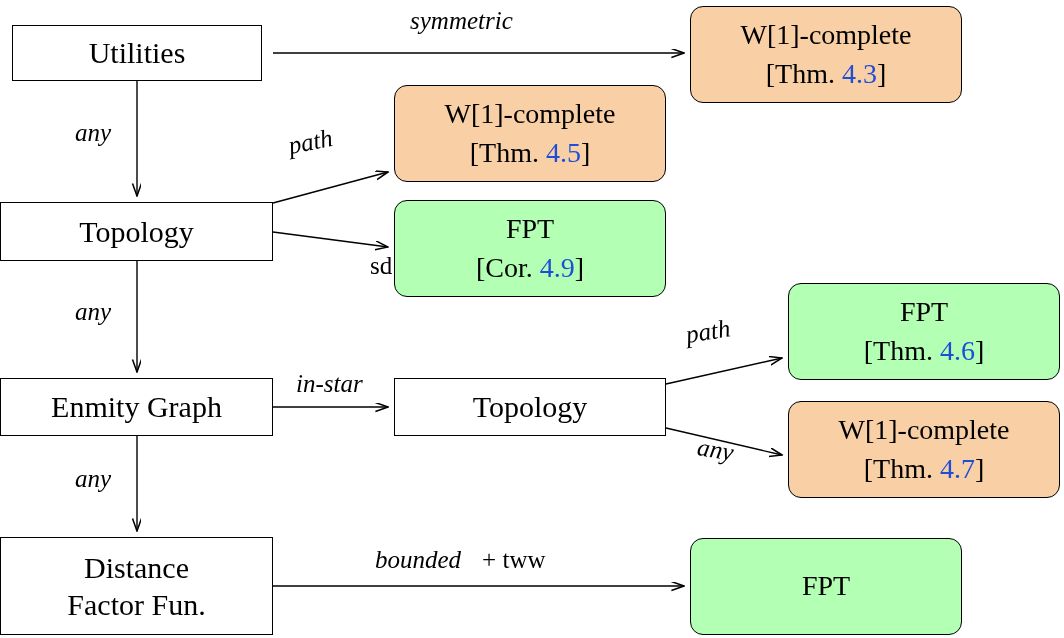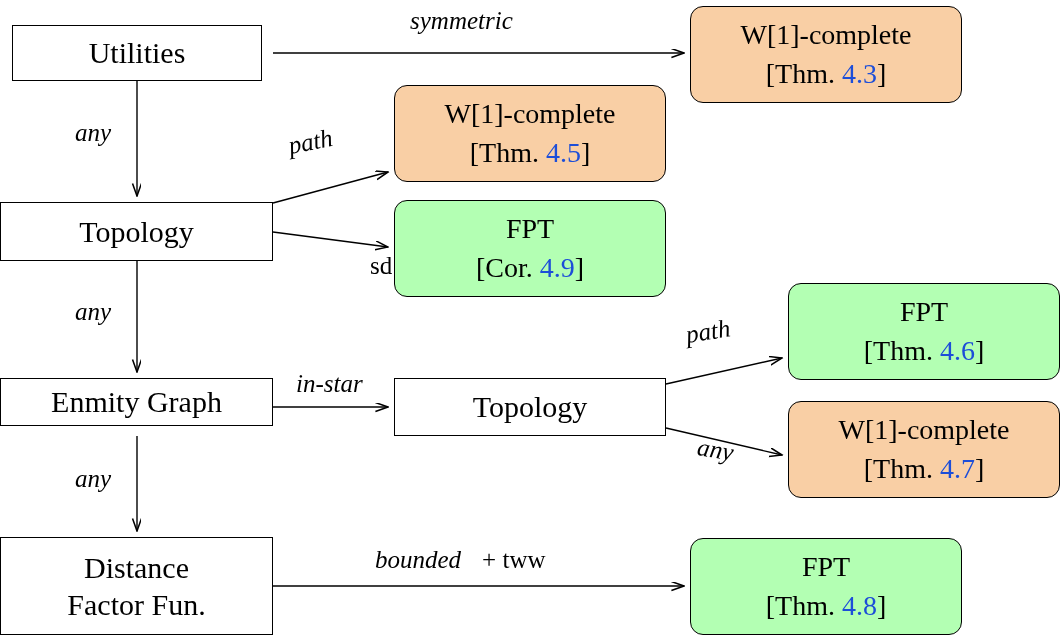--- a/index.html
+++ b/index.html
@@ -118,21 +118,21 @@
   </svg>
 
   <div class="node plain" style="left:12px; top:25px; width:250px; height:56px;">
     <span class="line1">Utilities</span>
   </div>
 
   <div class="node plain" style="left:0px; top:202px; width:273px; height:59px;">
     <span class="line1">Topology</span>
   </div>
 
-  <div class="node plain" style="left:0px; top:378px; width:273px; height:48px;">
+  <div class="node plain" style="left:0px; top:378px; width:273px; height:58px;">
     <span class="line1">Enmity Graph</span>
   </div>
 
   <div class="node plain" style="left:0px; top:537px; width:273px; height:98px;">
     <span class="line1">Distance</span>
     <span class="line2">Factor Fun.</span>
   </div>
 
   <div class="node plain" style="left:394px; top:378px; width:272px; height:58px;">
     <span class="line1">Topology</span>
@@ -158,21 +158,20 @@
     <span class="line2"><span>[Thm. </span><span class="ref">4.6</span><span>]</span></span>
   </div>
 
   <div class="node result orange" style="left:788px; top:401px; width:272px; height:97px;">
     <span class="line1">W[1]-complete</span>
     <span class="line2"><span>[Thm. </span><span class="ref">4.7</span><span>]</span></span>
   </div>
 
   <div class="node result green" style="left:690px; top:538px; width:272px; height:97px;">
     <span class="line1">FPT</span>
-    <span class="line2"><span>[Thm. </span><span class="ref">4.8</span><span>]</span></span>
   </div>
 
   <div class="edge-label ital" style="left:410px; top:8px;">symmetric</div>
 
   <div class="edge-label ital" style="left:75px; top:120px;">any</div>
 
   <div class="edge-label ital rot-path" style="left:291px; top:133px;">path</div>
 
   <div class="edge-label rom" style="left:330px; top:253px;margin-left:40px;">sd</div>
 

